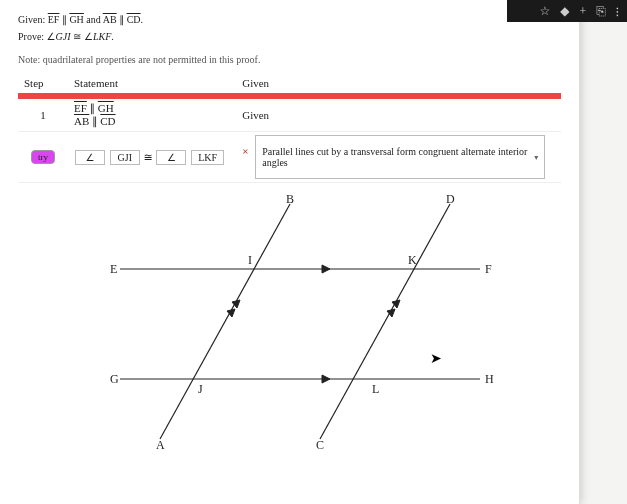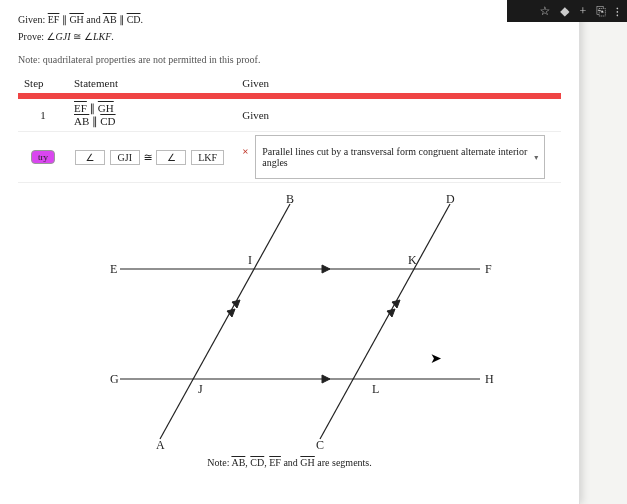--- a/index.html
+++ b/index.html
@@ -211,20 +211,17 @@
       <text class="fig-label" x="76" y="260">A</text>
       <text class="fig-label" x="206" y="14">B</text>
       <text class="fig-label" x="236" y="260">C</text>
       <text class="fig-label" x="366" y="14">D</text>
       <text class="fig-label" x="168" y="75">I</text>
       <text class="fig-label" x="328" y="75">K</text>
       <text class="fig-label" x="118" y="204">J</text>
       <text class="fig-label" x="292" y="204">L</text>
     </svg>
 
-    <div class="footnote">
-      <span>Note: </span><span class="overline">AB</span>, <span class="overline">CD</span>, <span class="overline">EF</span> and <span class="overline">GH</span><span> are segments.</span>
-    </div>
   </div>
 
 </div>
 
 <span class="cursor" style="left:430px; top:350px;">➤</span>
 
 </body></html>

